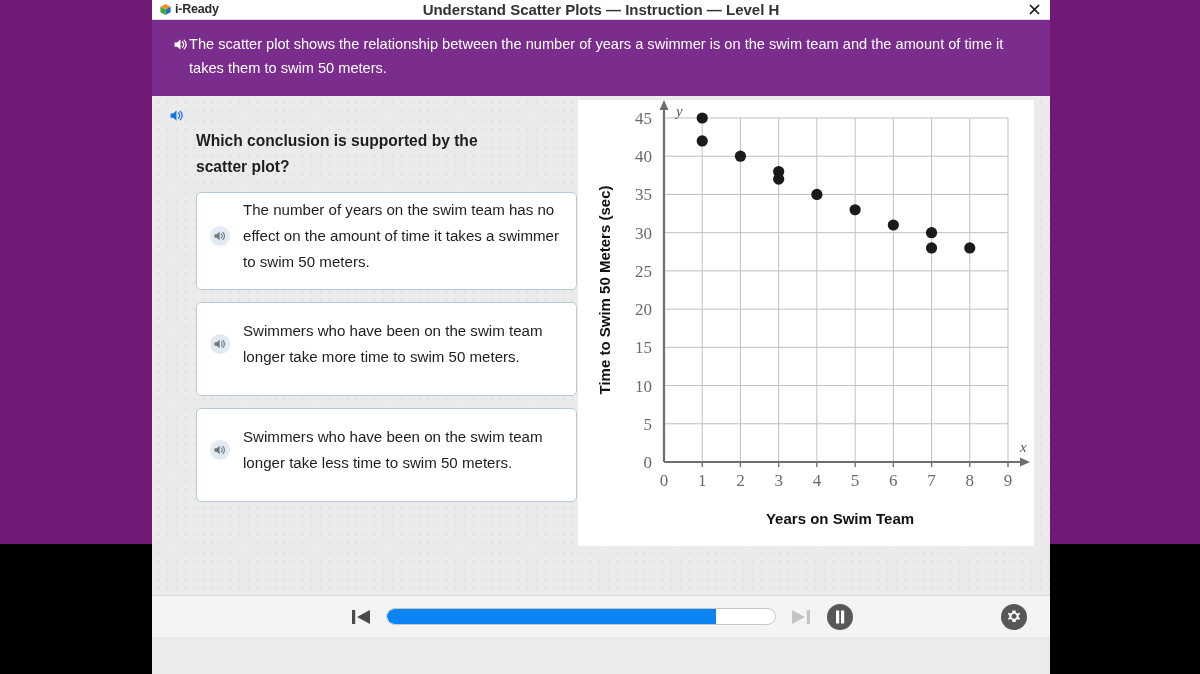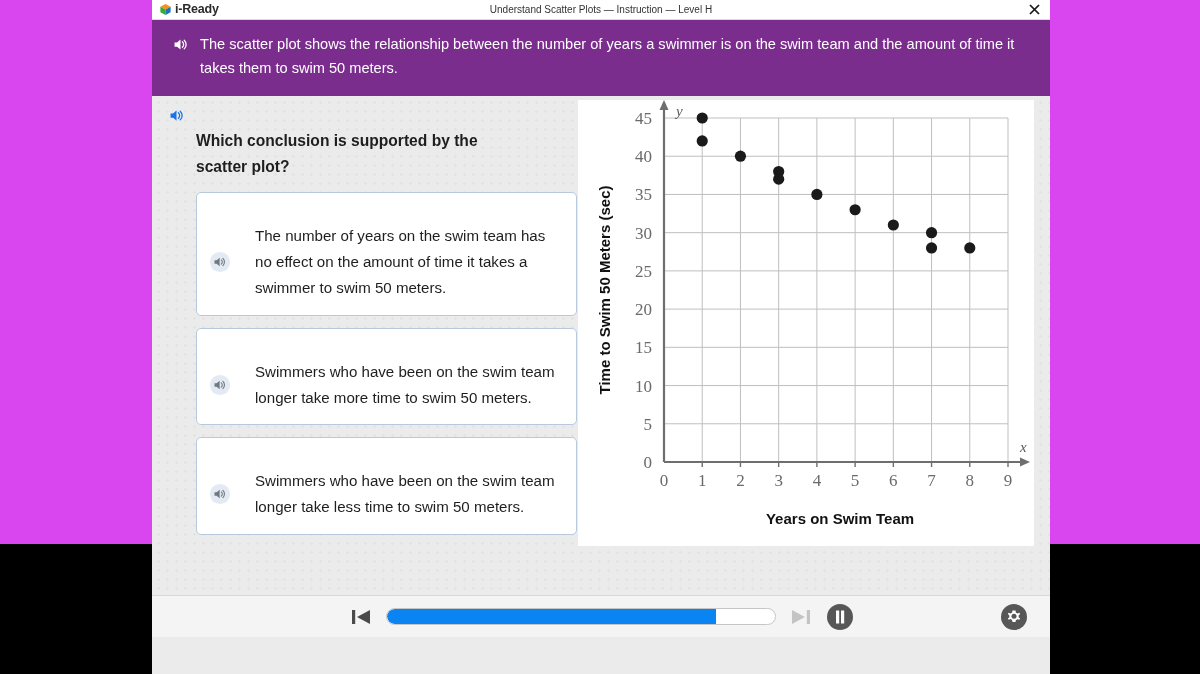--- a/index.html
+++ b/index.html
@@ -9,21 +9,21 @@
     height: 674px;
     background: #000;
     font-family: "Liberation Sans", sans-serif;
     overflow: hidden;
   }
 
   #stage {
     position: relative;
     width: 1200px;
     height: 544px;
-    background: #d946ef;
+    background: #701a75;
   }
 
   
   #app {
     position: absolute;
     left: 152px;
     top: 0;
     width: 898px;
     height: 674px;
     background: #ebebeb;
@@ -50,42 +50,41 @@
     font-size: 12.5px;
     font-weight: 700;
     color: #2b2b2b;
     letter-spacing: -0.2px;
     line-height: 1;
   }
   #titlebar-title {
     position: absolute;
     left: 0; right: 0;
     text-align: center;
-    font-size: 10px;
+    font-size: 15px;
     color: #333;
-    font-weight: 400;
+    font-weight: 700;
     pointer-events: none;
   }
   #close-btn {
     position: absolute;
     right: 8px;
     top: 50%;
     transform: translateY(-50%);
     width: 16px; height: 16px;
     display: flex; align-items: center; justify-content: center;
     cursor: pointer;
   }
   #close-btn svg { display: block; }
 
   
   #banner {
     background: #7B2D8E;
     padding: 13px 22px 16px 20px;
     display: flex;
-    gap: 11px;
     align-items: flex-start;
   }
   #banner-text {
     color: #ffffff;
     font-size: 14.6px;
     line-height: 1.62;
     font-weight: 400;
     max-width: 830px;
   }
 
@@ -127,25 +126,25 @@
     max-width: 330px;
     margin-top: 24px;
   }
 
   #choices { margin-top: 12px; padding-left: 34px; }
 
   .choice {
     background: #ffffff;
     border: 1px solid #b9c9dd;
     border-radius: 5px;
-    padding: 30px 14px 14px 12px;
+    padding: 4px 14px 14px 12px;
     margin-bottom: 12px;
     display: flex;
     align-items: center;
-    gap: 24px;
+    gap: 12px;
     cursor: pointer;
     min-height: 94px;
   }
   .choice-text {
     font-size: 15.1px;
     color: #1e1e1e;
     line-height: 1.72;
     font-weight: 400;
   }
 

